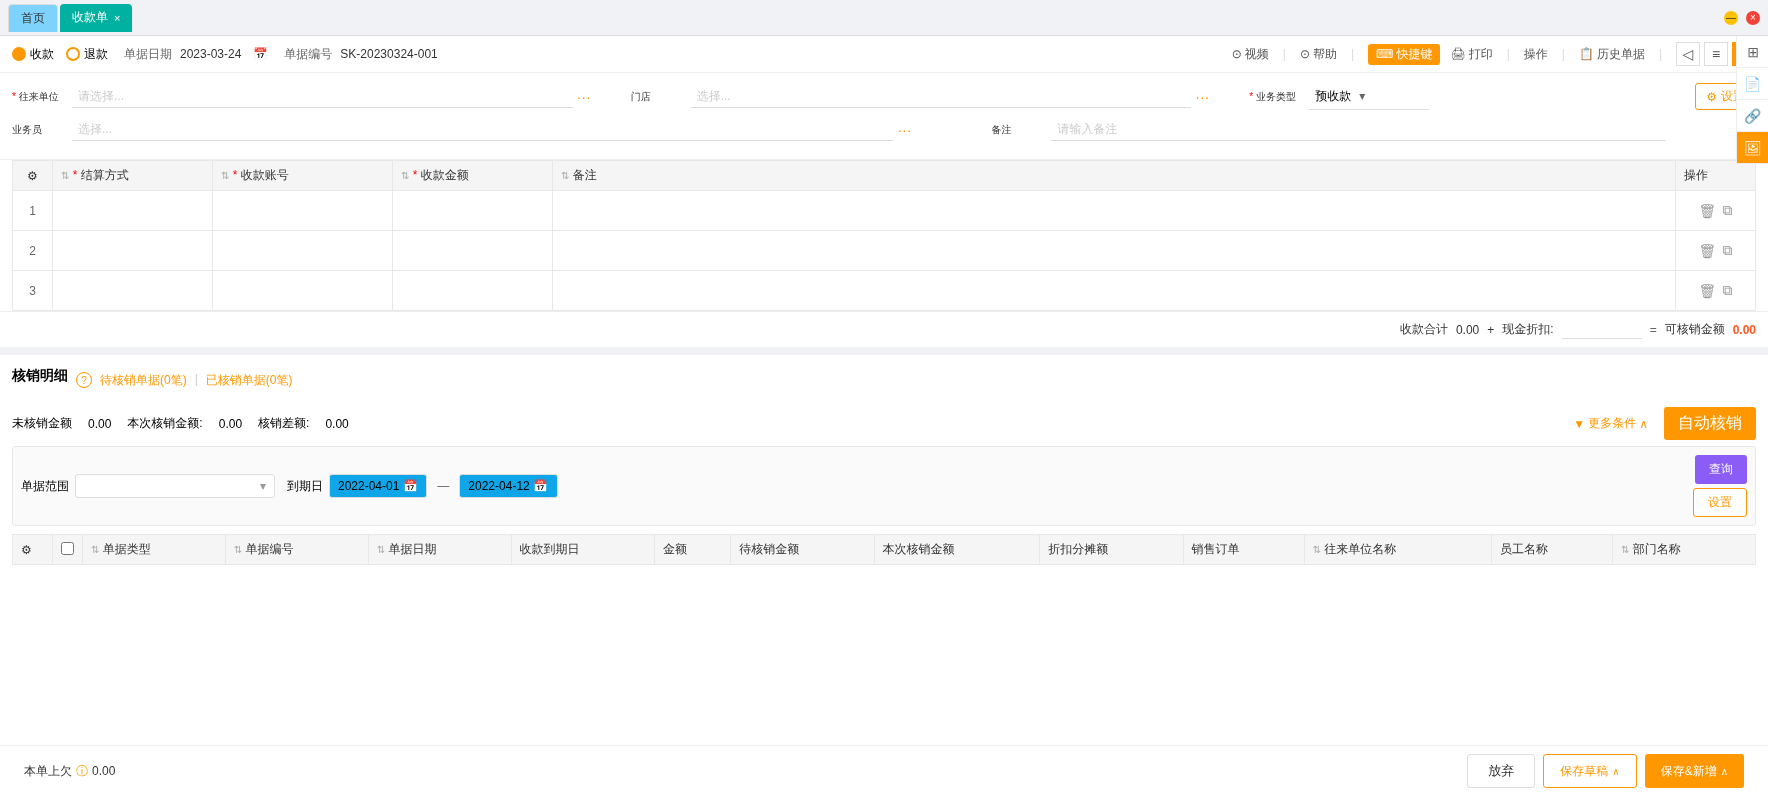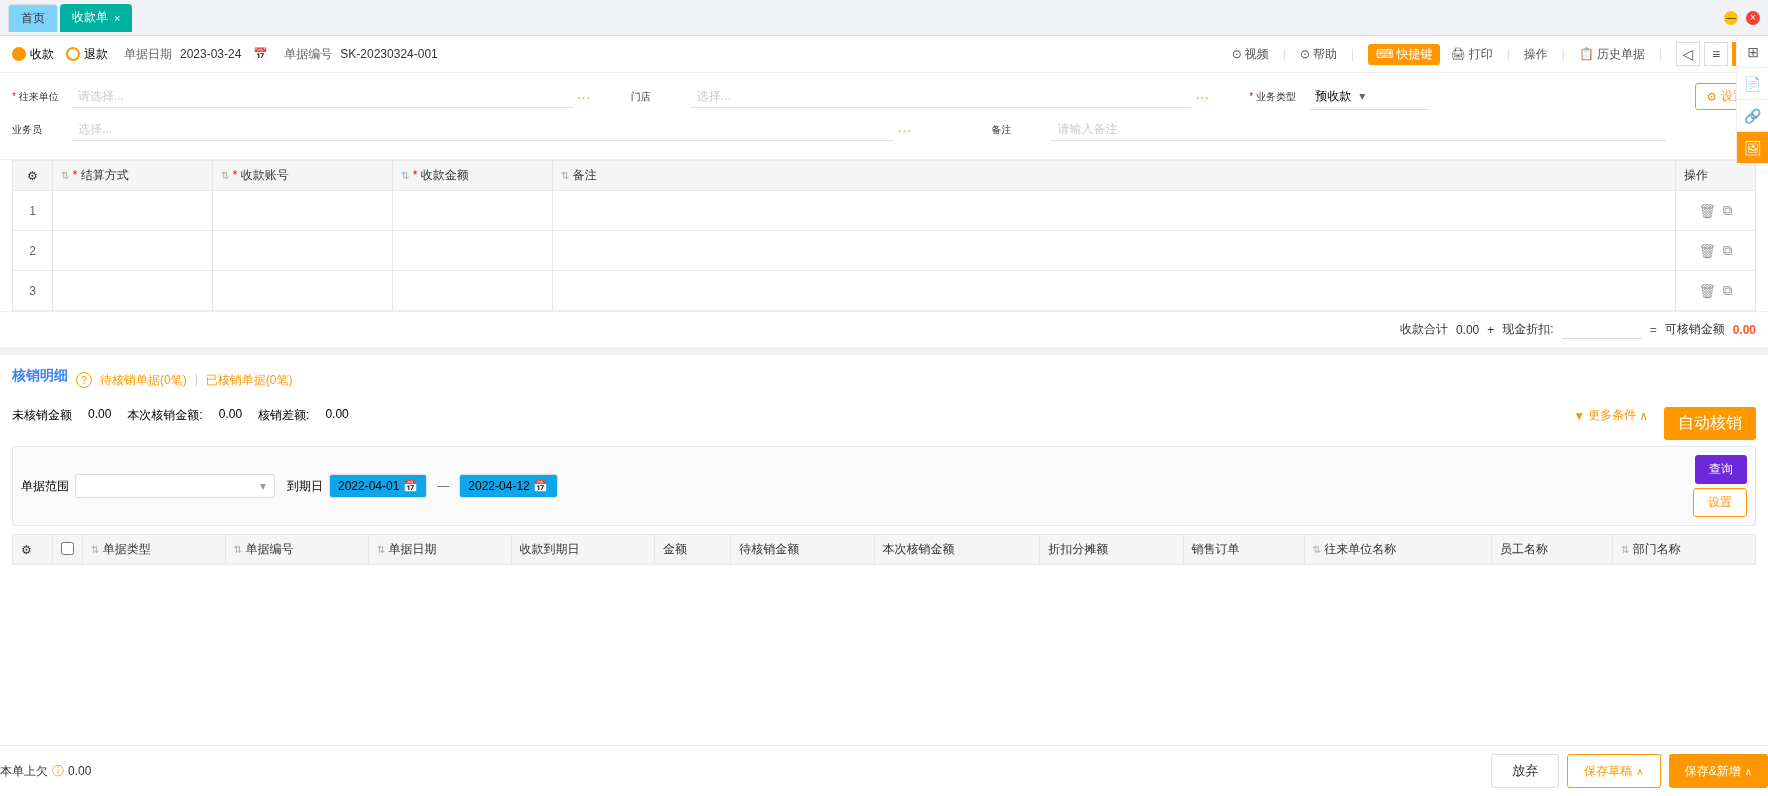--- a/index.html
+++ b/index.html
@@ -89,36 +89,36 @@
     .summary-value { color: #333; font-weight: normal; }
     .summary-result { color: #ff5722; font-weight: bold; }
     .summary-input { border: none; border-bottom: 1px solid #ddd; width: 80px; text-align: right; padding: 2px 4px; outline: none; }
     .equal-sign { color: #666; }
     
     
     .section-divider { height: 8px; background: #f0f2f5; }
     
     
     .verification-section { padding: 12px; background: #fff; }
-    .section-title { font-size: 14px; font-weight: bold; color: #3b82f6; display: flex; align-items: center; gap: 8px; margin-bottom: 8px; }
+    .section-title { font-size: 14px; font-weight: bold; color: #000000; display: flex; align-items: center; gap: 8px; margin-bottom: 8px; }
     .info-icon { width: 16px; height: 16px; border-radius: 50%; border: 1px solid #ff9800; color: #ff9800; display: flex; align-items: center; justify-content: center; font-size: 10px; cursor: pointer; }
     .tab-links { display: flex; gap: 8px; }
     .tab-link { color: #ff9800; cursor: pointer; font-size: 12px; }
     .tab-link-sep { color: #ccc; }
     
-    .verification-stats { display: flex; align-items: flex-start; gap: 16px; padding: 6px 0; font-size: 12px; }
+    .verification-stats { display: flex; align-items: center; gap: 16px; padding: 6px 0; font-size: 12px; }
     .more-conditions { color: #ff9800; cursor: pointer; display: flex; align-items: center; gap: 3px; margin-left: auto; }
     .auto-verify-btn { background: #ff9800; color: #fff; border: none; padding: 6px 14px; border-radius: 3px; cursor: pointer; font-size: 16px; }
     
     
     .filter-row { display: flex; align-items: center; gap: 12px; padding: 8px; border: 1px solid #e8e8e8; border-radius: 3px; background: #fafafa; margin-bottom: 8px; }
     .filter-field { display: flex; align-items: center; gap: 6px; font-size: 12px; }
     .filter-select { border: 1px solid #ddd; padding: 4px 8px; border-radius: 3px; min-width: 120px; background: #fff; font-size: 12px; color: #999; display: flex; align-items: center; justify-content: space-between; cursor: pointer; }
     .date-input { border: 1px solid #ddd; padding: 4px 8px; border-radius: 3px; font-size: 12px; background: #0ea5e9; display: flex; align-items: center; gap: 4px; }
-    .query-btn { background: #6d28d9; color: #fff; border: none; padding: 6px 14px; border-radius: 3px; cursor: pointer; font-size: 12px; margin-left: auto; }
+    .query-btn { background: #8b5cf6; color: #fff; border: none; padding: 6px 14px; border-radius: 3px; cursor: pointer; font-size: 12px; margin-left: auto; }
     .settings-btn2 { background: #fff; border: 1px solid #ff9800; color: #ff9800; padding: 5px 14px; border-radius: 3px; cursor: pointer; font-size: 12px; }
     
     
     .bottom-table { width: 100%; border-collapse: collapse; margin-top: 4px; }
     .bottom-table th {
       background: #f5f5f5; border: 1px solid #e8e8e8; padding: 6px 8px;
       text-align: left; font-weight: normal; color: #333; white-space: nowrap; font-size: 12px;
     }
     .bottom-table .col-sort { color: #aaa; }
     
@@ -454,21 +454,21 @@
           <th>
             <span class="col-sort">⇅</span> 部门名称
           </th>
         </tr>
       </thead>
       <tbody>
       </tbody>
     </table>
   </div>
 
-  <div class="bottom-bar" style="margin-top:auto; border-top:1px solid #eee; padding:8px 0;">
+  <div class="bottom-bar" style="margin-top:auto; border-top:1px solid #eee; padding:8px 24px;">
     <div class="bottom-info">
       <span>本单上欠</span>
       <span style="color:#ff9800; cursor:pointer;">ⓘ</span>
       <span>0.00</span>
     </div>
     <div class="bottom-actions">
       <button class="btn-abandon">放弃</button>
       <button class="btn-save-draft">
         <span>保存草稿</span>
         <span class="btn-arrow">∧</span>

